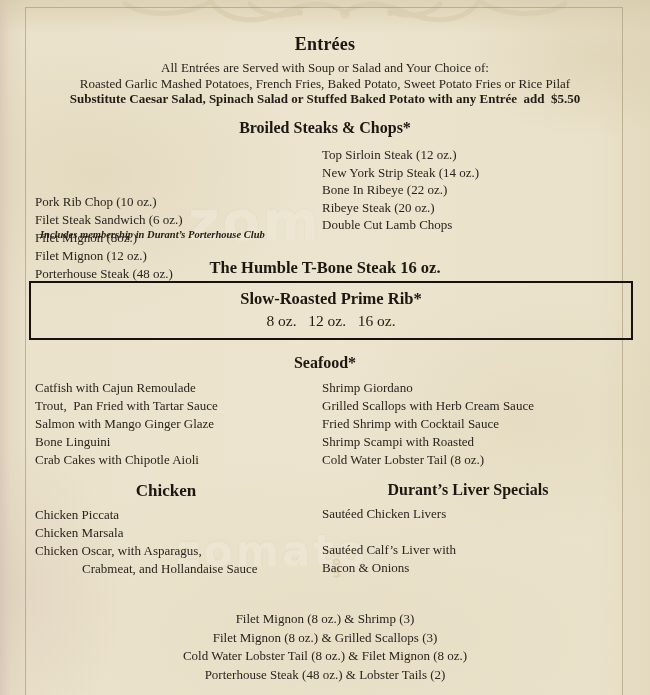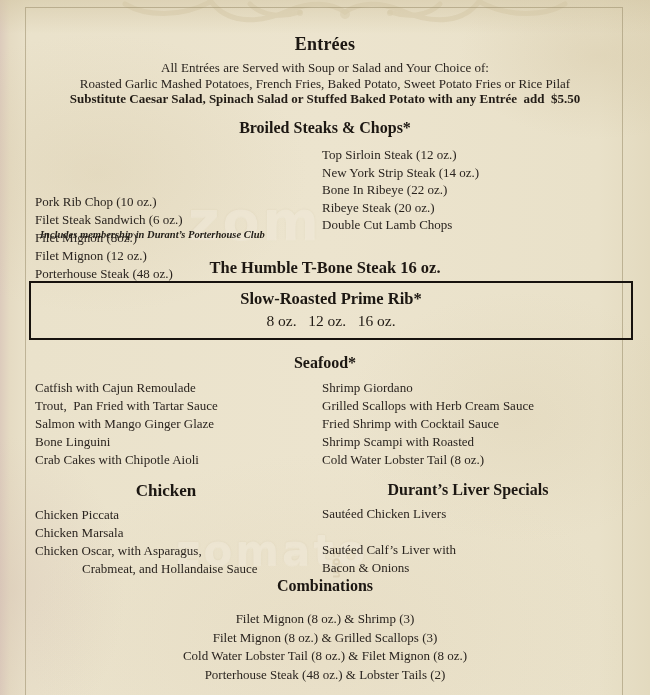--- a/index.html
+++ b/index.html
@@ -178,21 +178,20 @@
     <div class="item">Chicken Oscar, with Asparagus,</div>
     <div class="item indent">Crabmeat, and Hollandaise Sauce</div>
   </div>
 
   <div class="col liver-items">
     <div class="item">Sautéed Chicken Livers</div>
     <div class="item liver-gap">Sautéed Calf’s Liver with</div>
     <div class="item">Bacon &amp; Onions</div>
   </div>
 
-  <div class="center-line h-title sec-title combos-title">Combinations</div>
 
   <div class="col combo-items">
     <div class="item">Filet Mignon (8 oz.) &amp; Shrimp (3)</div>
     <div class="item">Filet Mignon (8 oz.) &amp; Grilled Scallops (3)</div>
     <div class="item">Cold Water Lobster Tail (8 oz.) &amp; Filet Mignon (8 oz.)</div>
     <div class="item">Porterhouse Steak (48 oz.) &amp; Lobster Tails (2)</div>
   </div>
 
 </div>
 

